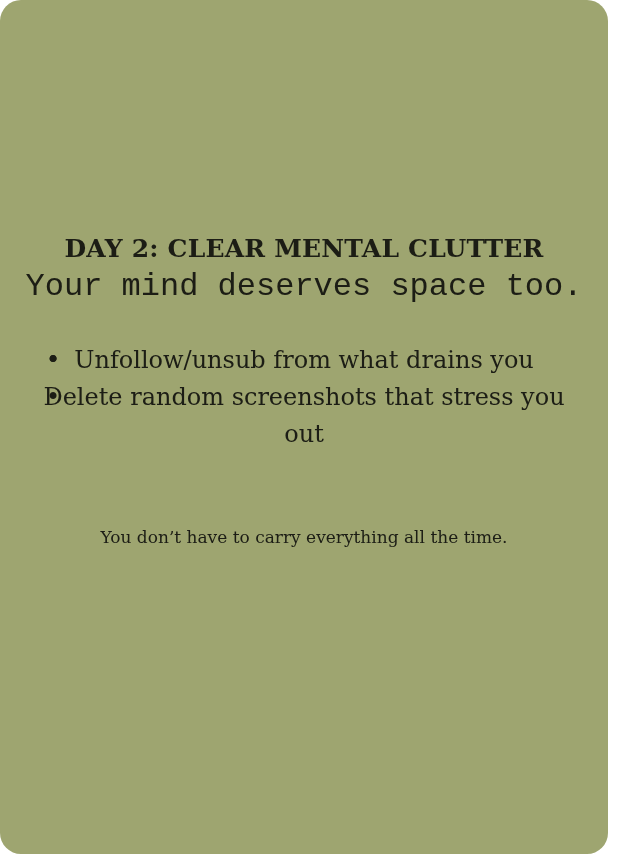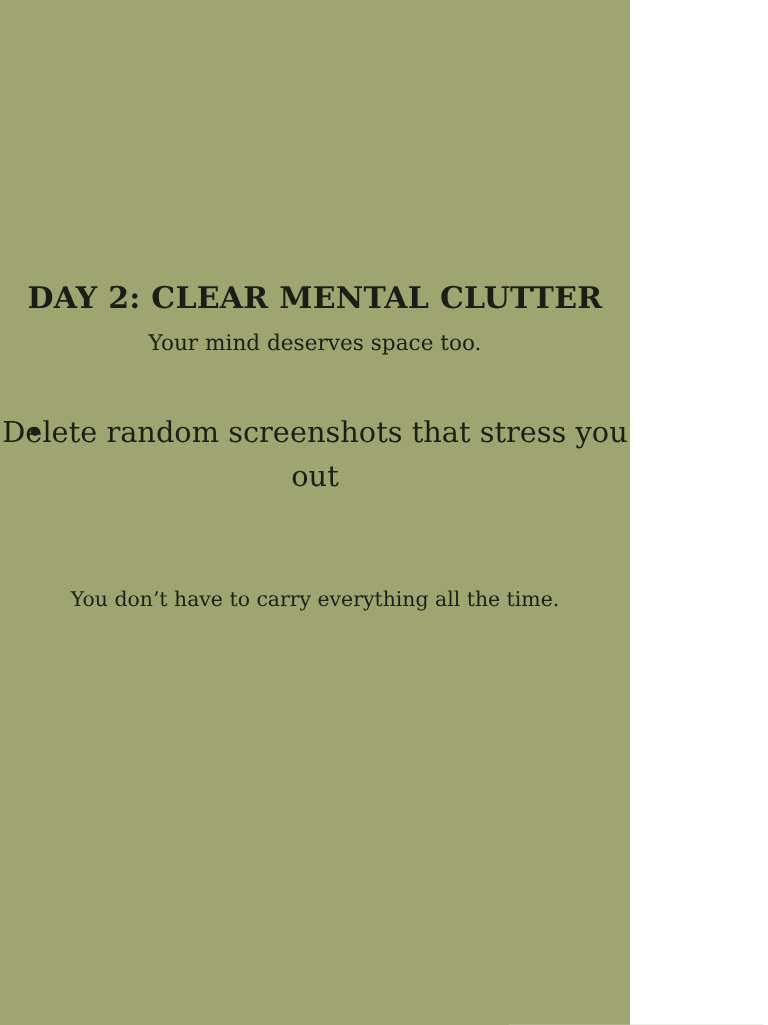--- a/index.html
+++ b/index.html
@@ -1,40 +1,42 @@
 <!DOCTYPE html>
 <html><head>
 <meta charset="utf-8">
 <style>
   * { margin: 0; padding: 0; box-sizing: border-box; }
   html, body { width: 640px; }
   body { font-family: "DejaVu Serif", "Liberation Serif", serif; }
 
   .canvas {
-    width: 525px;
+    width: 608px;
     height: 854px;
     overflow: hidden;
     position: relative;
+    border-radius: 21px;
   }
 
   .content {
     padding-top: 230px;
     text-align: center;
   }
 
   .title {
     font-size: 25px;
     font-weight: bold;
     line-height: 38px;
     letter-spacing: 0.2px;
   }
 
   .subtitle {
-    font-size: 18px;
+    font-size: 32px;
     line-height: 38px;
+    font-family: Liberation Mono, monospace;
   }
 
   .bullet-list {
     list-style: none;
     max-width: 560px;
     margin: 36px auto 0 auto;
   }
 
   .bullet-item {
     position: relative;
@@ -67,20 +69,21 @@
     <div class="title">DAY 2: CLEAR MENTAL CLUTTER</div>
 
     <div class="subtitle">Your mind deserves space too.</div>
 
     <ul class="bullet-list">
       <li class="bullet-item">
         <span class="bullet-dot">•</span>
       </li>
       <li class="bullet-item">
         <span class="bullet-dot">•</span>
+        <span>Unfollow/unsub from what drains you</span>
       </li>
       <li class="bullet-item">
         <span class="bullet-dot">•</span>
         <span>Delete random screenshots that stress you out</span>
       </li>
     </ul>
 
     <div class="footer-line">You don’t have to carry everything all the time.</div>
 
   </div>

